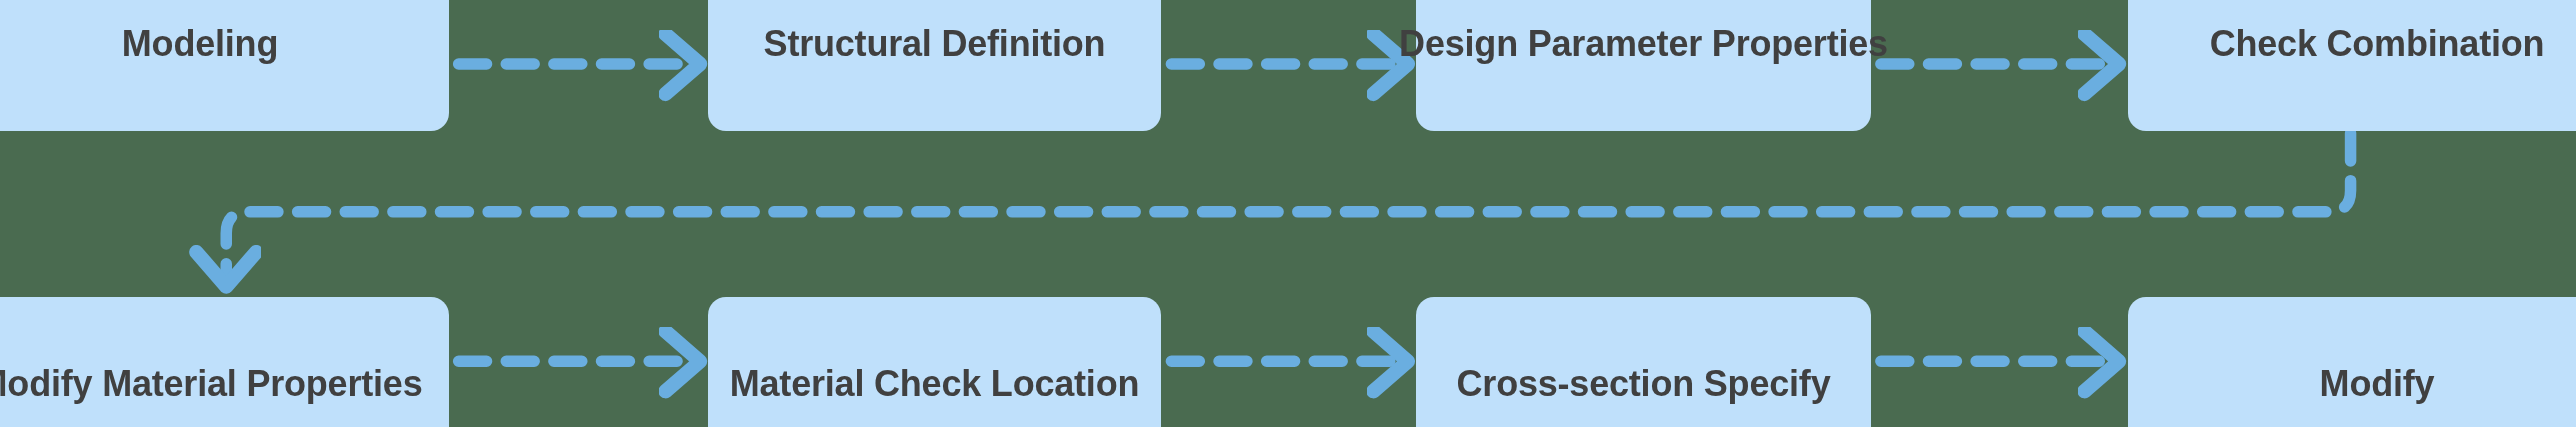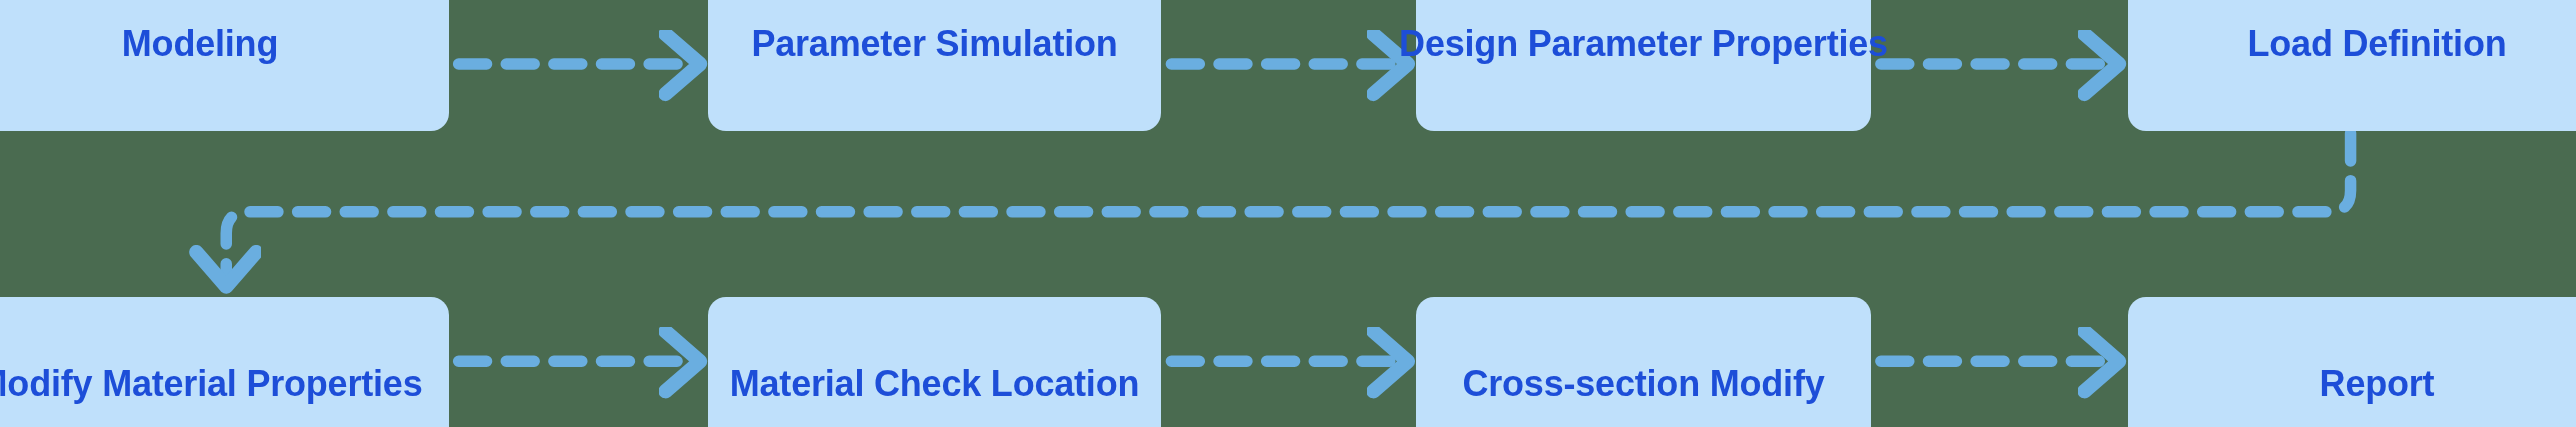--- a/index.html
+++ b/index.html
@@ -29,21 +29,21 @@
     display: flex;
     align-items: center;
     justify-content: center;
     box-sizing: border-box;
     padding: 0 15px;
   }
   .node-label {
     font-family: "Liberation Sans", sans-serif;
     font-weight: bold;
     font-size: 36px;
-    color: #1d4ed8;
+    color: #404040;
     line-height: 1.1;
     text-align: center;
     white-space: nowrap;
     letter-spacing: -0.2px;
   }
   
   .row-top    { top: -43px; height: 174px; }
   .row-bottom { top: 297px; height: 174px; }
 
   .col-1 { left: -49px;  width: 498px; }
@@ -88,36 +88,36 @@
     </g>
     <g>
       <line x1="2290" y1="440" x2="2573" y2="440" stroke="#6aaee0" stroke-width="14" stroke-linecap="round" stroke-dasharray="34 24" marker-end="url(#arrowR)"></line>
     </g>
   </svg>
 
   <div class="node row-top col-1">
     <span class="node-label">Modeling</span>
   </div>
   <div class="node row-top col-2">
-    <span class="node-label">Parameter Simulation</span>
+    <span class="node-label">Structural Definition</span>
   </div>
   <div class="node row-top col-3">
     <span class="node-label">Design Parameter Properties</span>
   </div>
   <div class="node row-top col-4">
-    <span class="node-label">Load Definition</span>
+    <span class="node-label">Check Combination</span>
   </div>
 
   <div class="node row-bottom col-1">
     <span class="node-label">Modify Material Properties</span>
   </div>
   <div class="node row-bottom col-2">
     <span class="node-label">Material Check Location</span>
   </div>
   <div class="node row-bottom col-3">
-    <span class="node-label">Cross-section Modify</span>
+    <span class="node-label">Cross-section Specify</span>
   </div>
   <div class="node row-bottom col-4">
-    <span class="node-label">Report</span>
+    <span class="node-label">Modify</span>
   </div>
 
 </div>
 
 
 </body></html>

